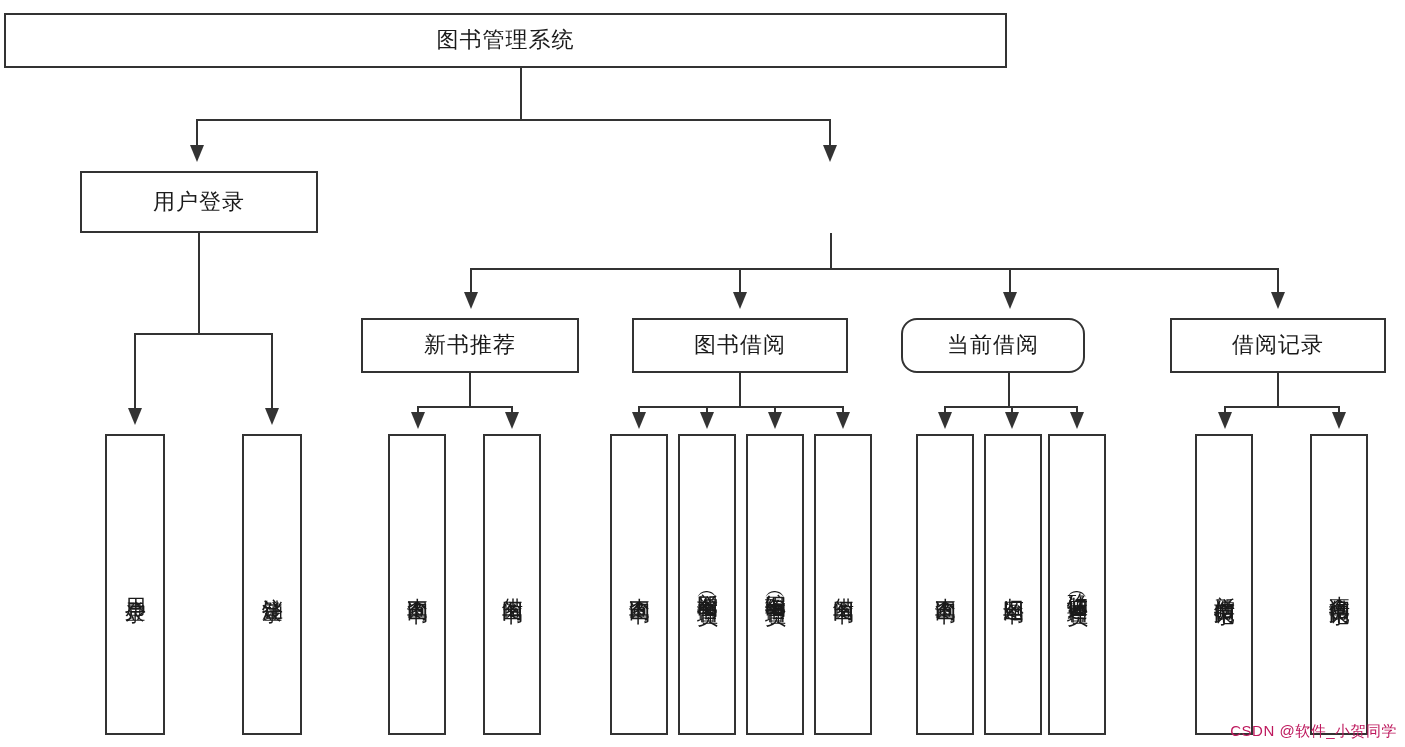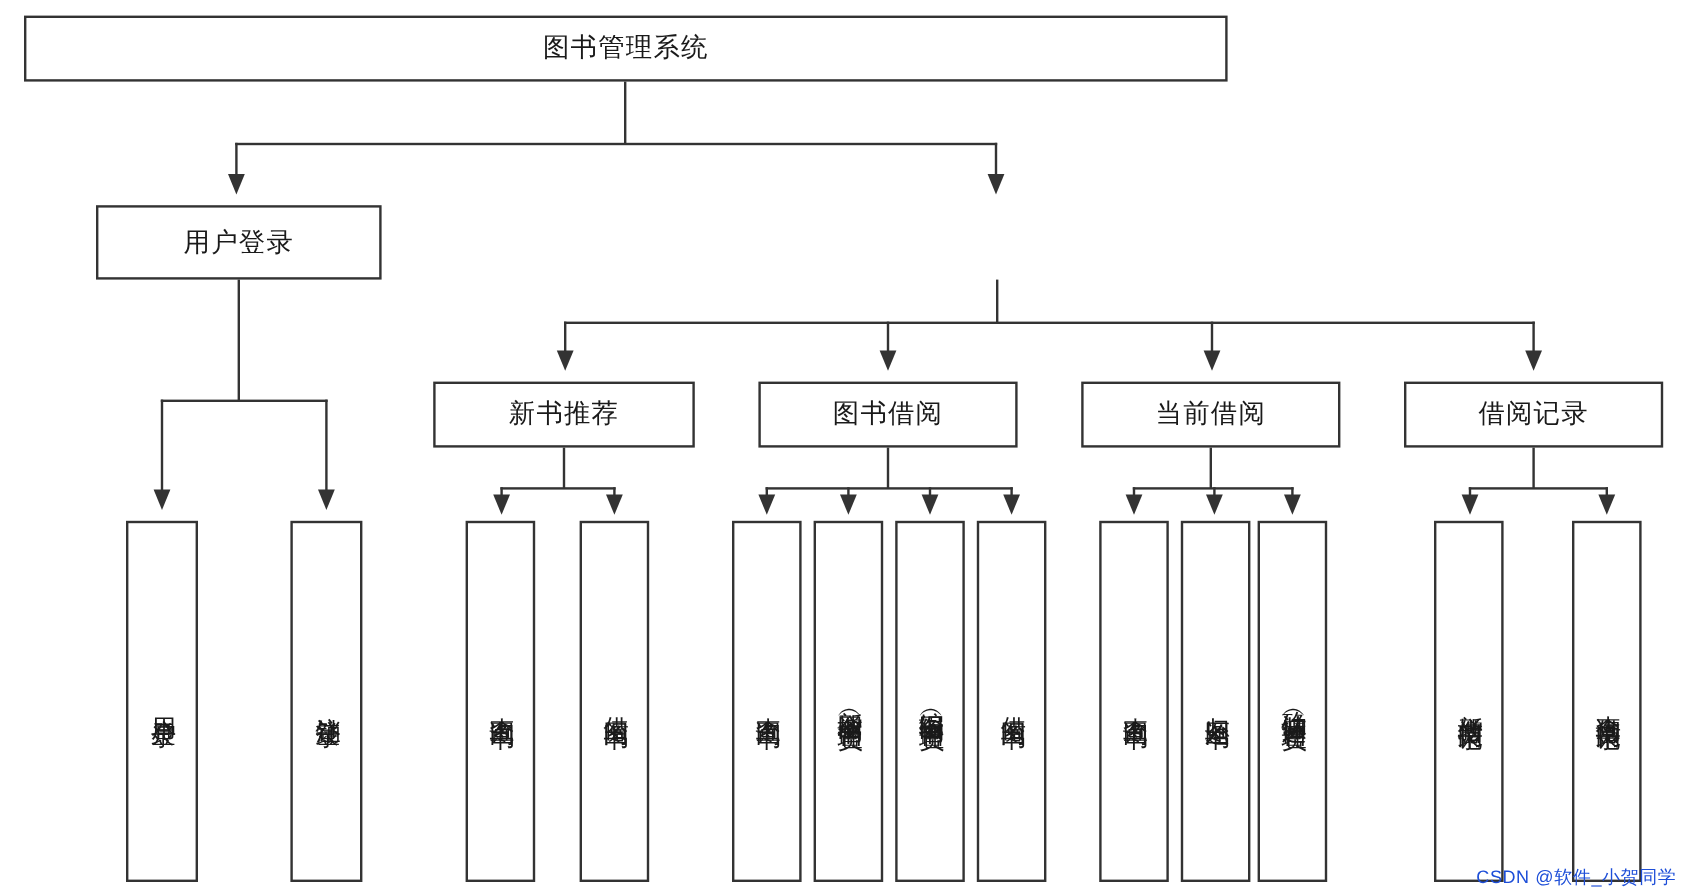--- a/index.html
+++ b/index.html
@@ -60,32 +60,32 @@
     height: 0;
     border-left: 7px solid transparent;
     border-right: 7px solid transparent;
     border-top: 17px solid #333333;
   }
   #watermark {
     position: absolute;
     right: 8px;
     bottom: 6px;
     font-size: 15px;
-    color: #1d4ed8;
+    color: #be185d;
     letter-spacing: 0.5px;
     white-space: nowrap;
     font-family: "Liberation Sans", "DejaVu Sans", sans-serif;
   }
 </style>
 </head>
 <body>
 
 <div id="canvas">
 
-  <div class="node horiz" style="left:20px; top:13px; width:1003px; height:55px;">
+  <div class="node horiz" style="left:4px; top:13px; width:1003px; height:55px;">
     <span>图书管理系统</span>
   </div>
 
   <div class="edge v" style="left:520px; top:68px; width:2px; height:52px;"></div>
 
   <div class="edge h" style="left:196px; top:119px; width:635px; height:2px;"></div>
 
   <div class="edge v" style="left:196px; top:119px; width:2px; height:28px;"></div>
   <div class="arrow" style="left:190px; top:145px;"></div>
   <div class="edge v" style="left:829px; top:119px; width:2px; height:28px;"></div>
@@ -120,21 +120,21 @@
   <div class="arrow" style="left:1003px; top:292px;"></div>
   <div class="edge v" style="left:1277px; top:268px; width:2px; height:26px;"></div>
   <div class="arrow" style="left:1271px; top:292px;"></div>
 
   <div class="node horiz" style="left:632px; top:318px; width:216px; height:55px;">
     <span>图书借阅</span>
   </div>
   <div class="node horiz" style="left:361px; top:318px; width:218px; height:55px;">
     <span>新书推荐</span>
   </div>
-  <div class="node horiz" style="left:901px; top:318px; width:216px; height:55px;">
+  <div class="node horiz" style="left:901px; top:318px; width:184px; height:55px;border-radius:16px;">
     <span>当前借阅</span>
   </div>
   <div class="node horiz" style="left:1170px; top:318px; width:216px; height:55px;">
     <span>借阅记录</span>
   </div>
 
   <div class="edge v" style="left:469px; top:373px; width:2px; height:34px;"></div>
   <div class="edge h" style="left:417px; top:406px; width:96px; height:2px;"></div>
   <div class="edge v" style="left:417px; top:406px; width:2px; height:8px;"></div>
   <div class="arrow" style="left:411px; top:412px;"></div>

